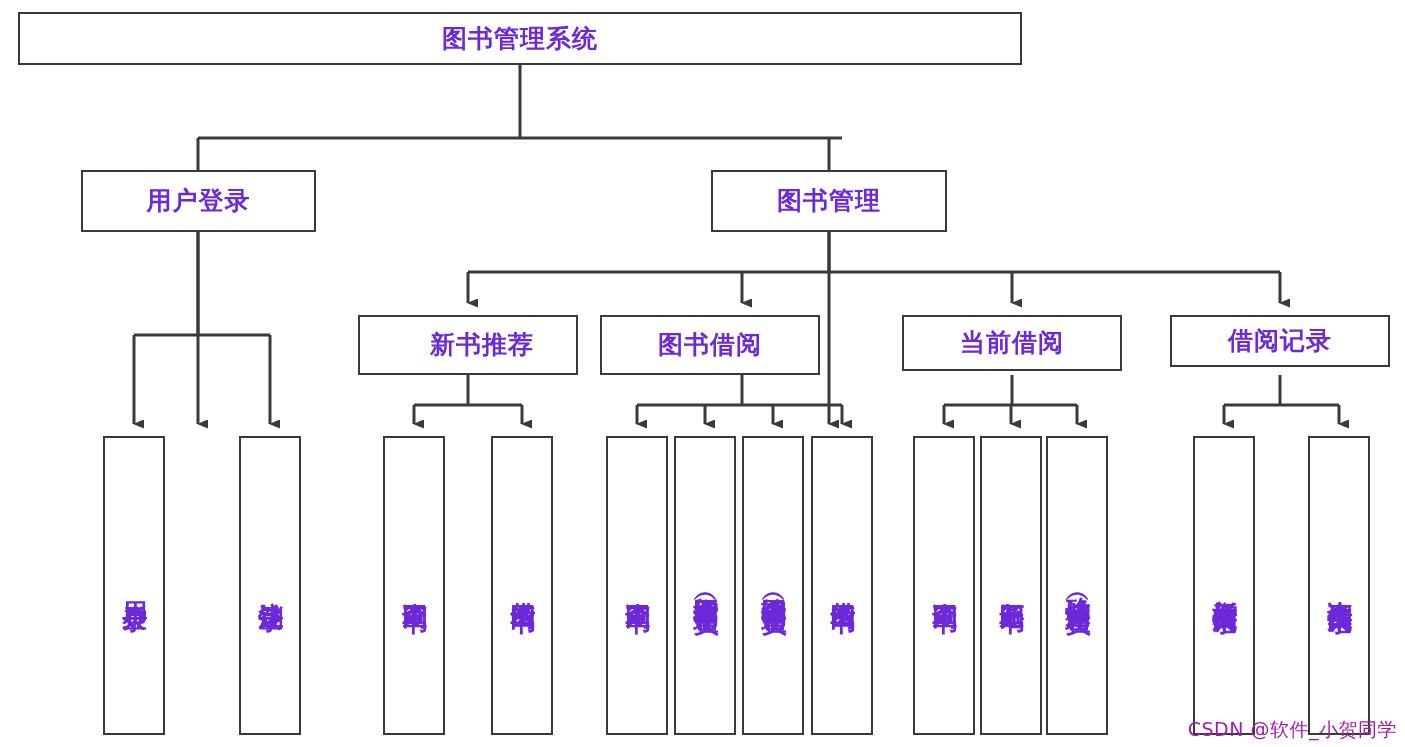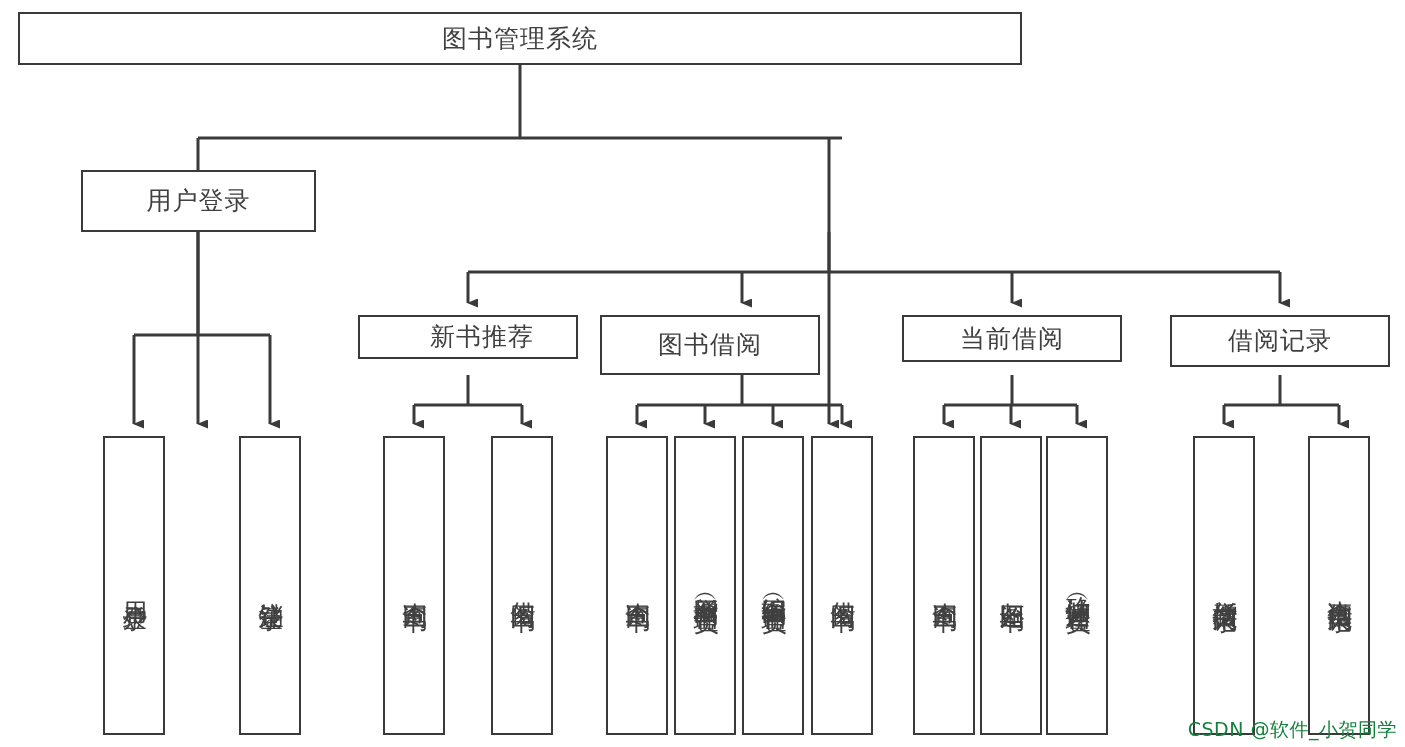--- a/index.html
+++ b/index.html
@@ -27,22 +27,23 @@
     pointer-events: none;
   }
   .node {
     position: absolute;
     box-sizing: border-box;
     border: 2.5px solid #3a3a3a;
     background: #ffffff;
     display: flex;
     align-items: center;
     justify-content: center;
-    color: #404040;
+    color: #6d28d9;
     text-align: right;
+    font-weight: bold;
   }
   .node.horiz {
     font-size: 25px;
     line-height: 1.2;
     letter-spacing: 1px;
   }
   .node.vert {
     writing-mode: vertical-rl;
     text-orientation: upright;
     font-size: 25px;
@@ -58,21 +59,21 @@
   }
   .node.horiz .htext {
     display: block;
     white-space: nowrap;
   }
   #watermark {
     position: absolute;
     right: 8px;
     bottom: 4px;
     font-size: 19px;
-    color: #15803d;
+    color: #a21caf;
     letter-spacing: 0.5px;
     white-space: nowrap;
     font-family: "DejaVu Sans", "Liberation Sans", sans-serif;
     margin-left: 8px;
   }
 </style>
 </head>
 <body>
 
 <div id="diagram-root">
@@ -127,28 +128,31 @@
     </g>
   </svg>
 
   <div class="node horiz" style="left:18px; top:12px; width:1004px; height:53px;">
     <span class="htext">图书管理系统</span>
   </div>
 
   <div class="node horiz" style="left:81px; top:170px; width:235px; height:62px;">
     <span class="htext">用户登录</span>
   </div>
-
-  <div class="node horiz" style="left:358px; top:315px; width:220px; height:44px;padding-left:28px;">
+  <div class="node horiz" style="left:711px; top:170px; width:236px; height:62px;">
+    <span class="htext">图书管理</span>
+  </div>
+
+  <div class="node horiz" style="left:358px; top:315px; width:220px; height:60px;padding-left:28px;">
     <span class="htext">新书推荐</span>
   </div>
   <div class="node horiz" style="left:600px; top:315px; width:220px; height:60px;">
     <span class="htext">图书借阅</span>
   </div>
-  <div class="node horiz" style="left:902px; top:315px; width:220px; height:47px;">
+  <div class="node horiz" style="left:902px; top:315px; width:220px; height:56px;">
     <span class="htext">当前借阅</span>
   </div>
   <div class="node horiz" style="left:1170px; top:315px; width:220px; height:52px;">
     <span class="htext">借阅记录</span>
   </div>
 
   <div class="node vert" style="left:103px; top:436px; width:62px; height:299px;">
     <span class="vtext">用户登录</span>
   </div>
   <div class="node vert" style="left:239px; top:436px; width:62px; height:299px;">

